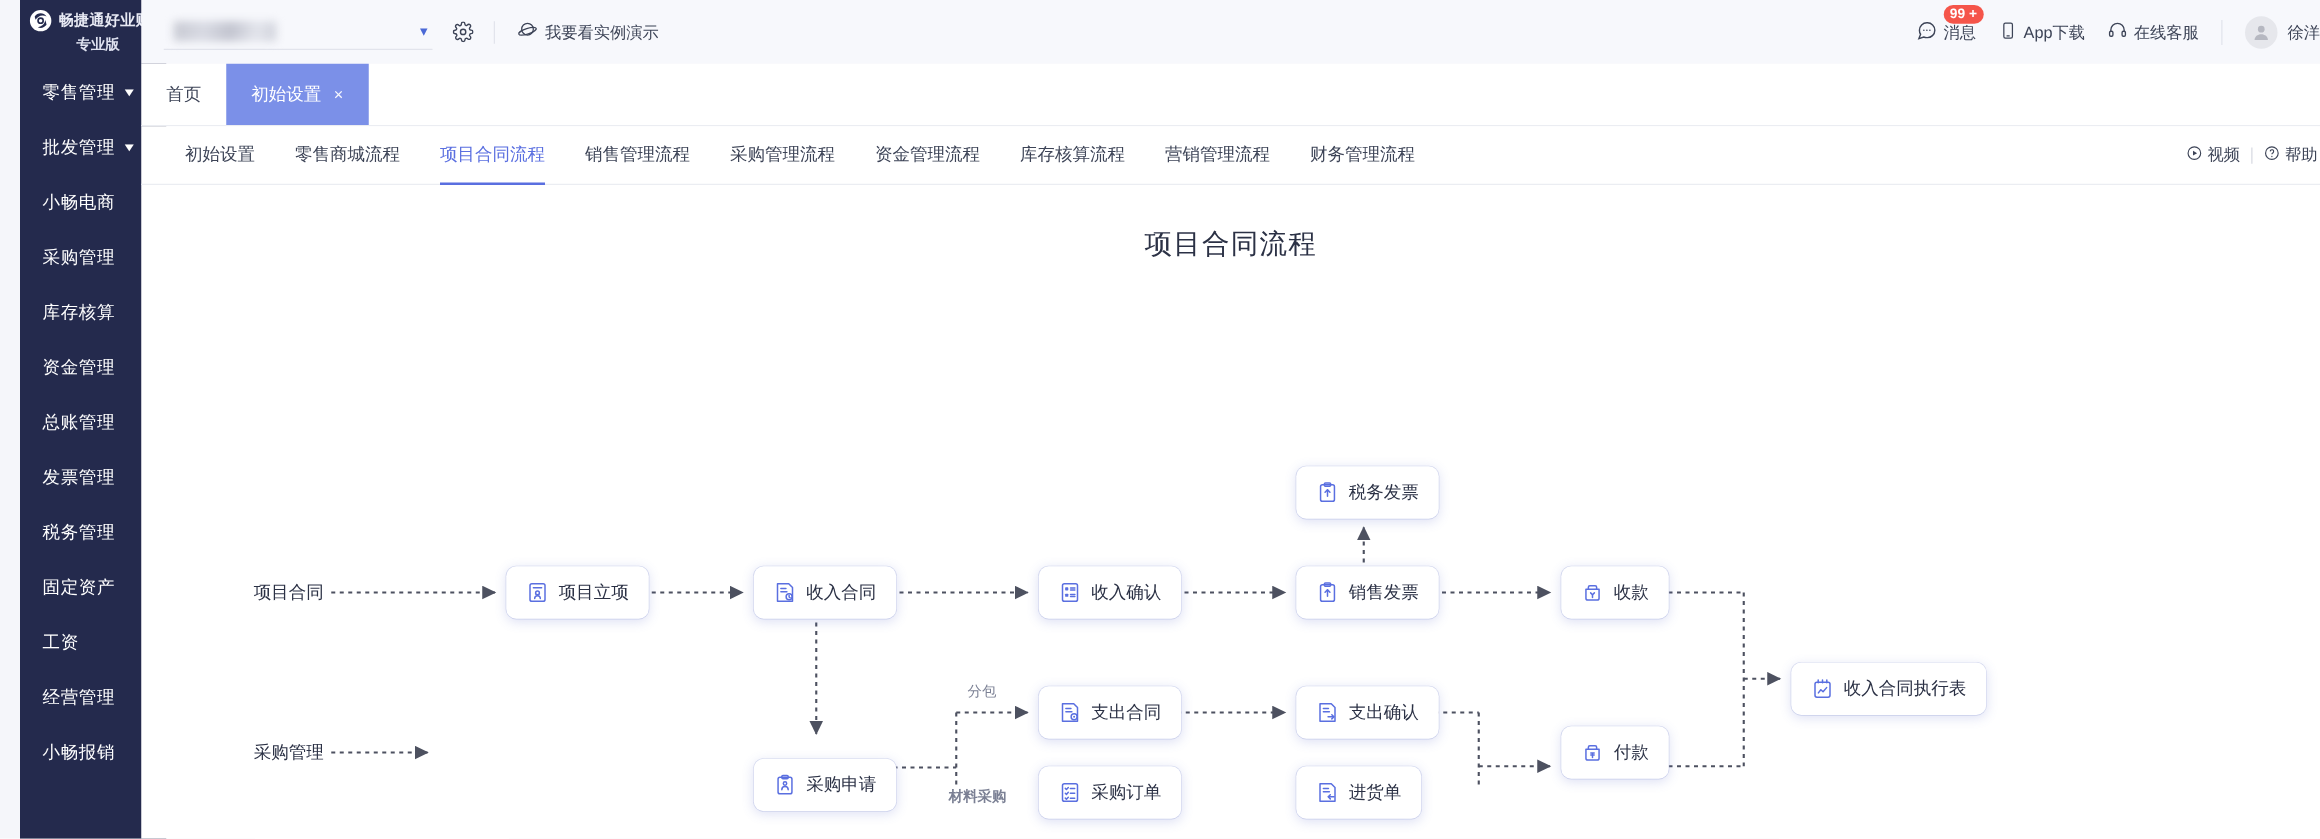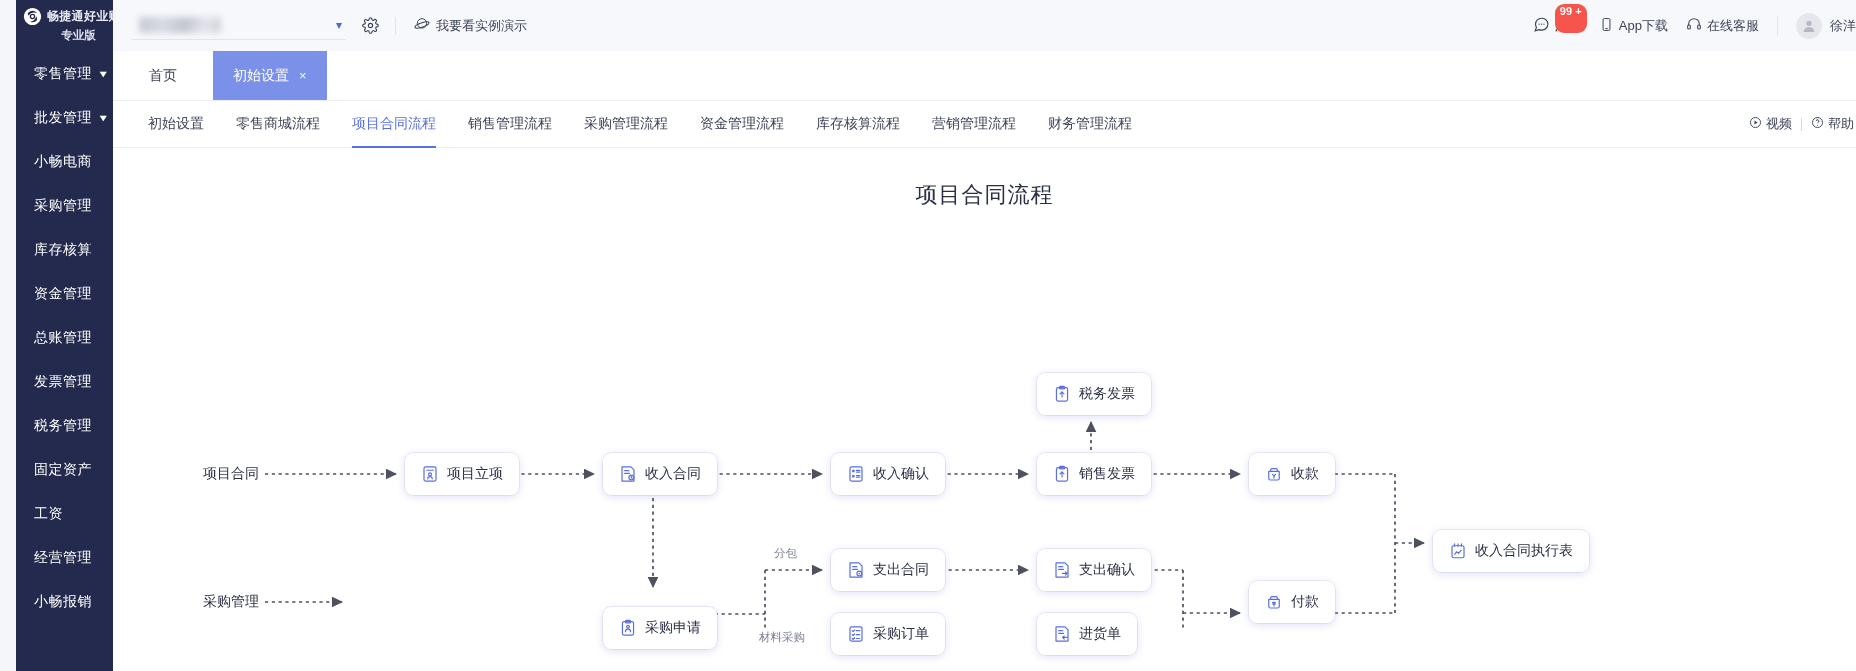--- a/index.html
+++ b/index.html
@@ -70,39 +70,39 @@
     margin-left: auto; display: flex; align-items: center; gap: 18px;
     padding-right: 0px; height: 100%;
   }
   .tb-item {
     display: flex; align-items: center; gap: 5px; font-size: 13px;
     color: #3d4457; cursor: pointer; position: relative;
   }
   .badge {
     position: absolute; left: 22px; top: -12px;
     background: #f5554a; color: #fff; font-size: 11px; font-weight: 700;
-    border-radius: 9px; padding: 1px 5px 16px; line-height: 1.1;
+    border-radius: 9px; padding: 1px 5px 2px; line-height: 1.1;
     white-space: nowrap;
   }
   .tb-sep { width:1px; height:20px; background:#e2e4ec; }
   .avatar {
     width: 26px; height: 26px; border-radius: 50%; background: #e6e7ec;
     display:flex; align-items:center; justify-content:center;
   }
   .uname { font-size: 13px; color: #3d4457; white-space: nowrap; }
 
   
   .tabstrip {
     position: absolute; left: 113px; top: 51px; right: 0; height: 50px;
     background: #ffffff; display: flex; align-items: stretch;
     border-bottom: 1px solid #ebedf2;
   }
   .ptab {
     display: flex; align-items: center; justify-content: center;
-    padding: 0 20px; font-size: 14px; color: #3d4457; cursor: pointer; margin-left: 16px;
+    padding: 0 20px; font-size: 14px; color: #3d4457; cursor: pointer;
   }
   .ptab.active { background: #7b90e8; color: #ffffff; }
   .ptab .x { margin-left: 10px; font-size: 13px; opacity: .95; }
 
   
   .content {
     position: absolute; left: 113px; top: 101px; right: 0; bottom: 0;
     background: #ffffff;
   }
   .subtabs {
@@ -562,17 +562,17 @@
             </span>
             <span class="nlabel">付款</span>
           </div>
         </div>
       <div id="flow-rowlabels">
           <div class="rowlabel" style="left: 90px; top: 255px;">项目合同</div>
           <div class="rowlabel" style="left: 90px; top: 383px;">采购管理</div>
         </div>
       <div id="flow-edgelabels">
           <div class="edgelabel" style="left: 661px; top: 336px;">分包</div>
-          <div class="edgelabel" style="left: 646px; top: 420px;">材料采购</div>
+          <div class="edgelabel" style="left: 646px; top: 420px; font-weight: bold;">材料采购</div>
         </div>
     </div>
   </div>
 </div>
 
 </body></html>

